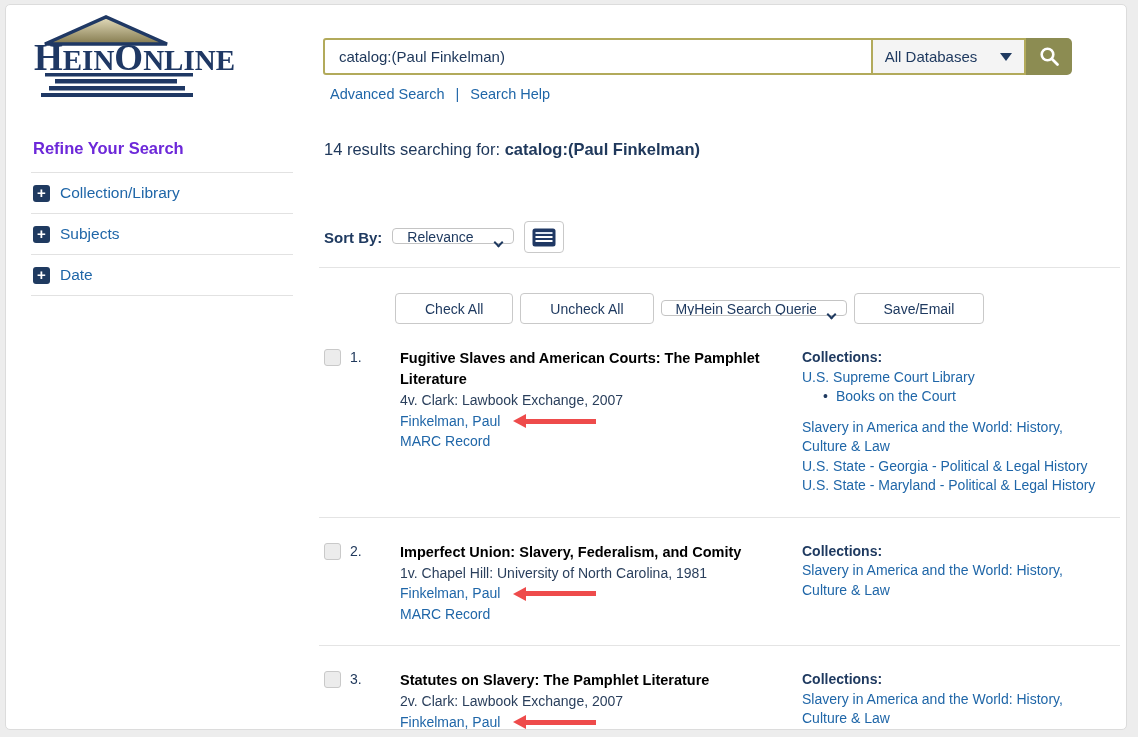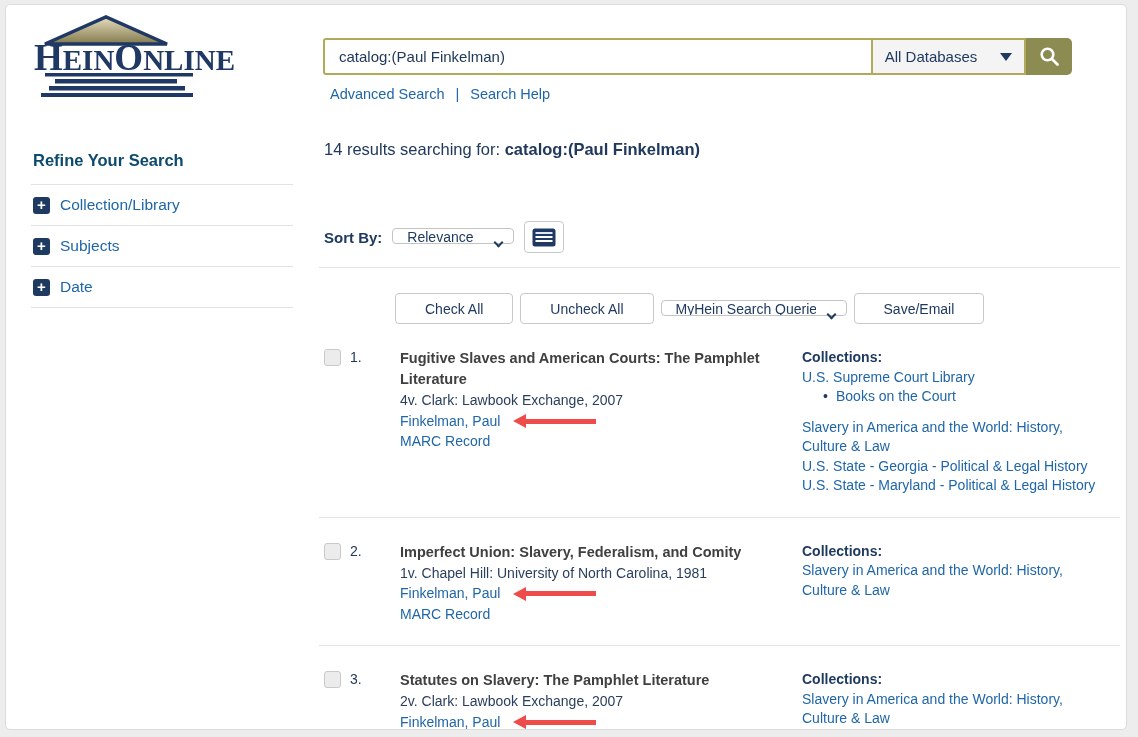--- a/index.html
+++ b/index.html
@@ -39,22 +39,22 @@
     width: 46px; background: #8c8c52; border: none; border-radius: 0 5px 5px 0;
     display: flex; align-items: center; justify-content: center; cursor: pointer;
   }
   .search-links { margin: 11px 0 0 7px; font-size: 14.5px; }
   .search-links a { color: #1f66a8; }
   .search-links .sep { color: #1f66a8; margin: 0 7px; }
 
   
   .sidebar { position: absolute; left: 25px; top: 132px; width: 262px; }
   .sidebar h2 {
-    font-size: 16.5px; font-weight: 700; color: #0c4a6e;
-    padding: 2px 0 14px 2px; border-bottom: 1px solid #e2e2e2; margin-top: 12px;
+    font-size: 16.5px; font-weight: 700; color: #6d28d9;
+    padding: 2px 0 14px 2px; border-bottom: 1px solid #e2e2e2;
   }
   .side-item {
     display: flex; align-items: center; gap: 10px;
     padding: 11px 0 11px 2px; border-bottom: 1px solid #e2e2e2;
     cursor: pointer;
   }
   .plus-icon {
     width: 17px; height: 17px; background: #1f3a60; border-radius: 3px;
     color: #fff; font-size: 15px; font-weight: 700; line-height: 16px; text-align: center;
     flex: 0 0 auto;
@@ -100,21 +100,21 @@
     display: grid; grid-template-columns: 19px 57px 402px 1fr;
     padding: 24px 0 21px 5px; font-size: 14px; line-height: 19.5px;
   }
   .result + .result { border-top: 1px solid #e4e4e4; }
   .cb {
     appearance: none; -webkit-appearance: none;
     width: 17px; height: 17px; background: #ececec; border: 1px solid #c9c9c9;
     border-radius: 3px; cursor: pointer; margin-top: 1px;
   }
   .r-num { color: #20395c; padding-left: 7px; }
-  .r-title { display: block; color: #404040; font-weight: 700; font-size: 14.5px; line-height: 21px; padding-right: 30px; }
+  .r-title { display: block; color: #000000; font-weight: 700; font-size: 14.5px; line-height: 21px; padding-right: 30px; }
   .r-pub { color: #2a3f5c; margin-top: 1px; }
   .r-author-line { display: flex; align-items: center; margin-top: 1px; }
   .r-link { color: #1f66a8; }
   .r-marc { display: inline-block; margin-top: 1px; }
   .arrow { display: inline-flex; align-items: center; margin-left: 13px; }
   .arrow .head { width: 0; height: 0; border-top: 7px solid transparent; border-bottom: 7px solid transparent; border-right: 13px solid #ee4b4b; }
   .arrow .shaft { width: 71px; height: 5px; background: #ee4b4b; margin-left: -1px; }
 
   .r-cols { padding-right: 10px; }
   .col-label { font-weight: 700; color: #1f3a60; }

